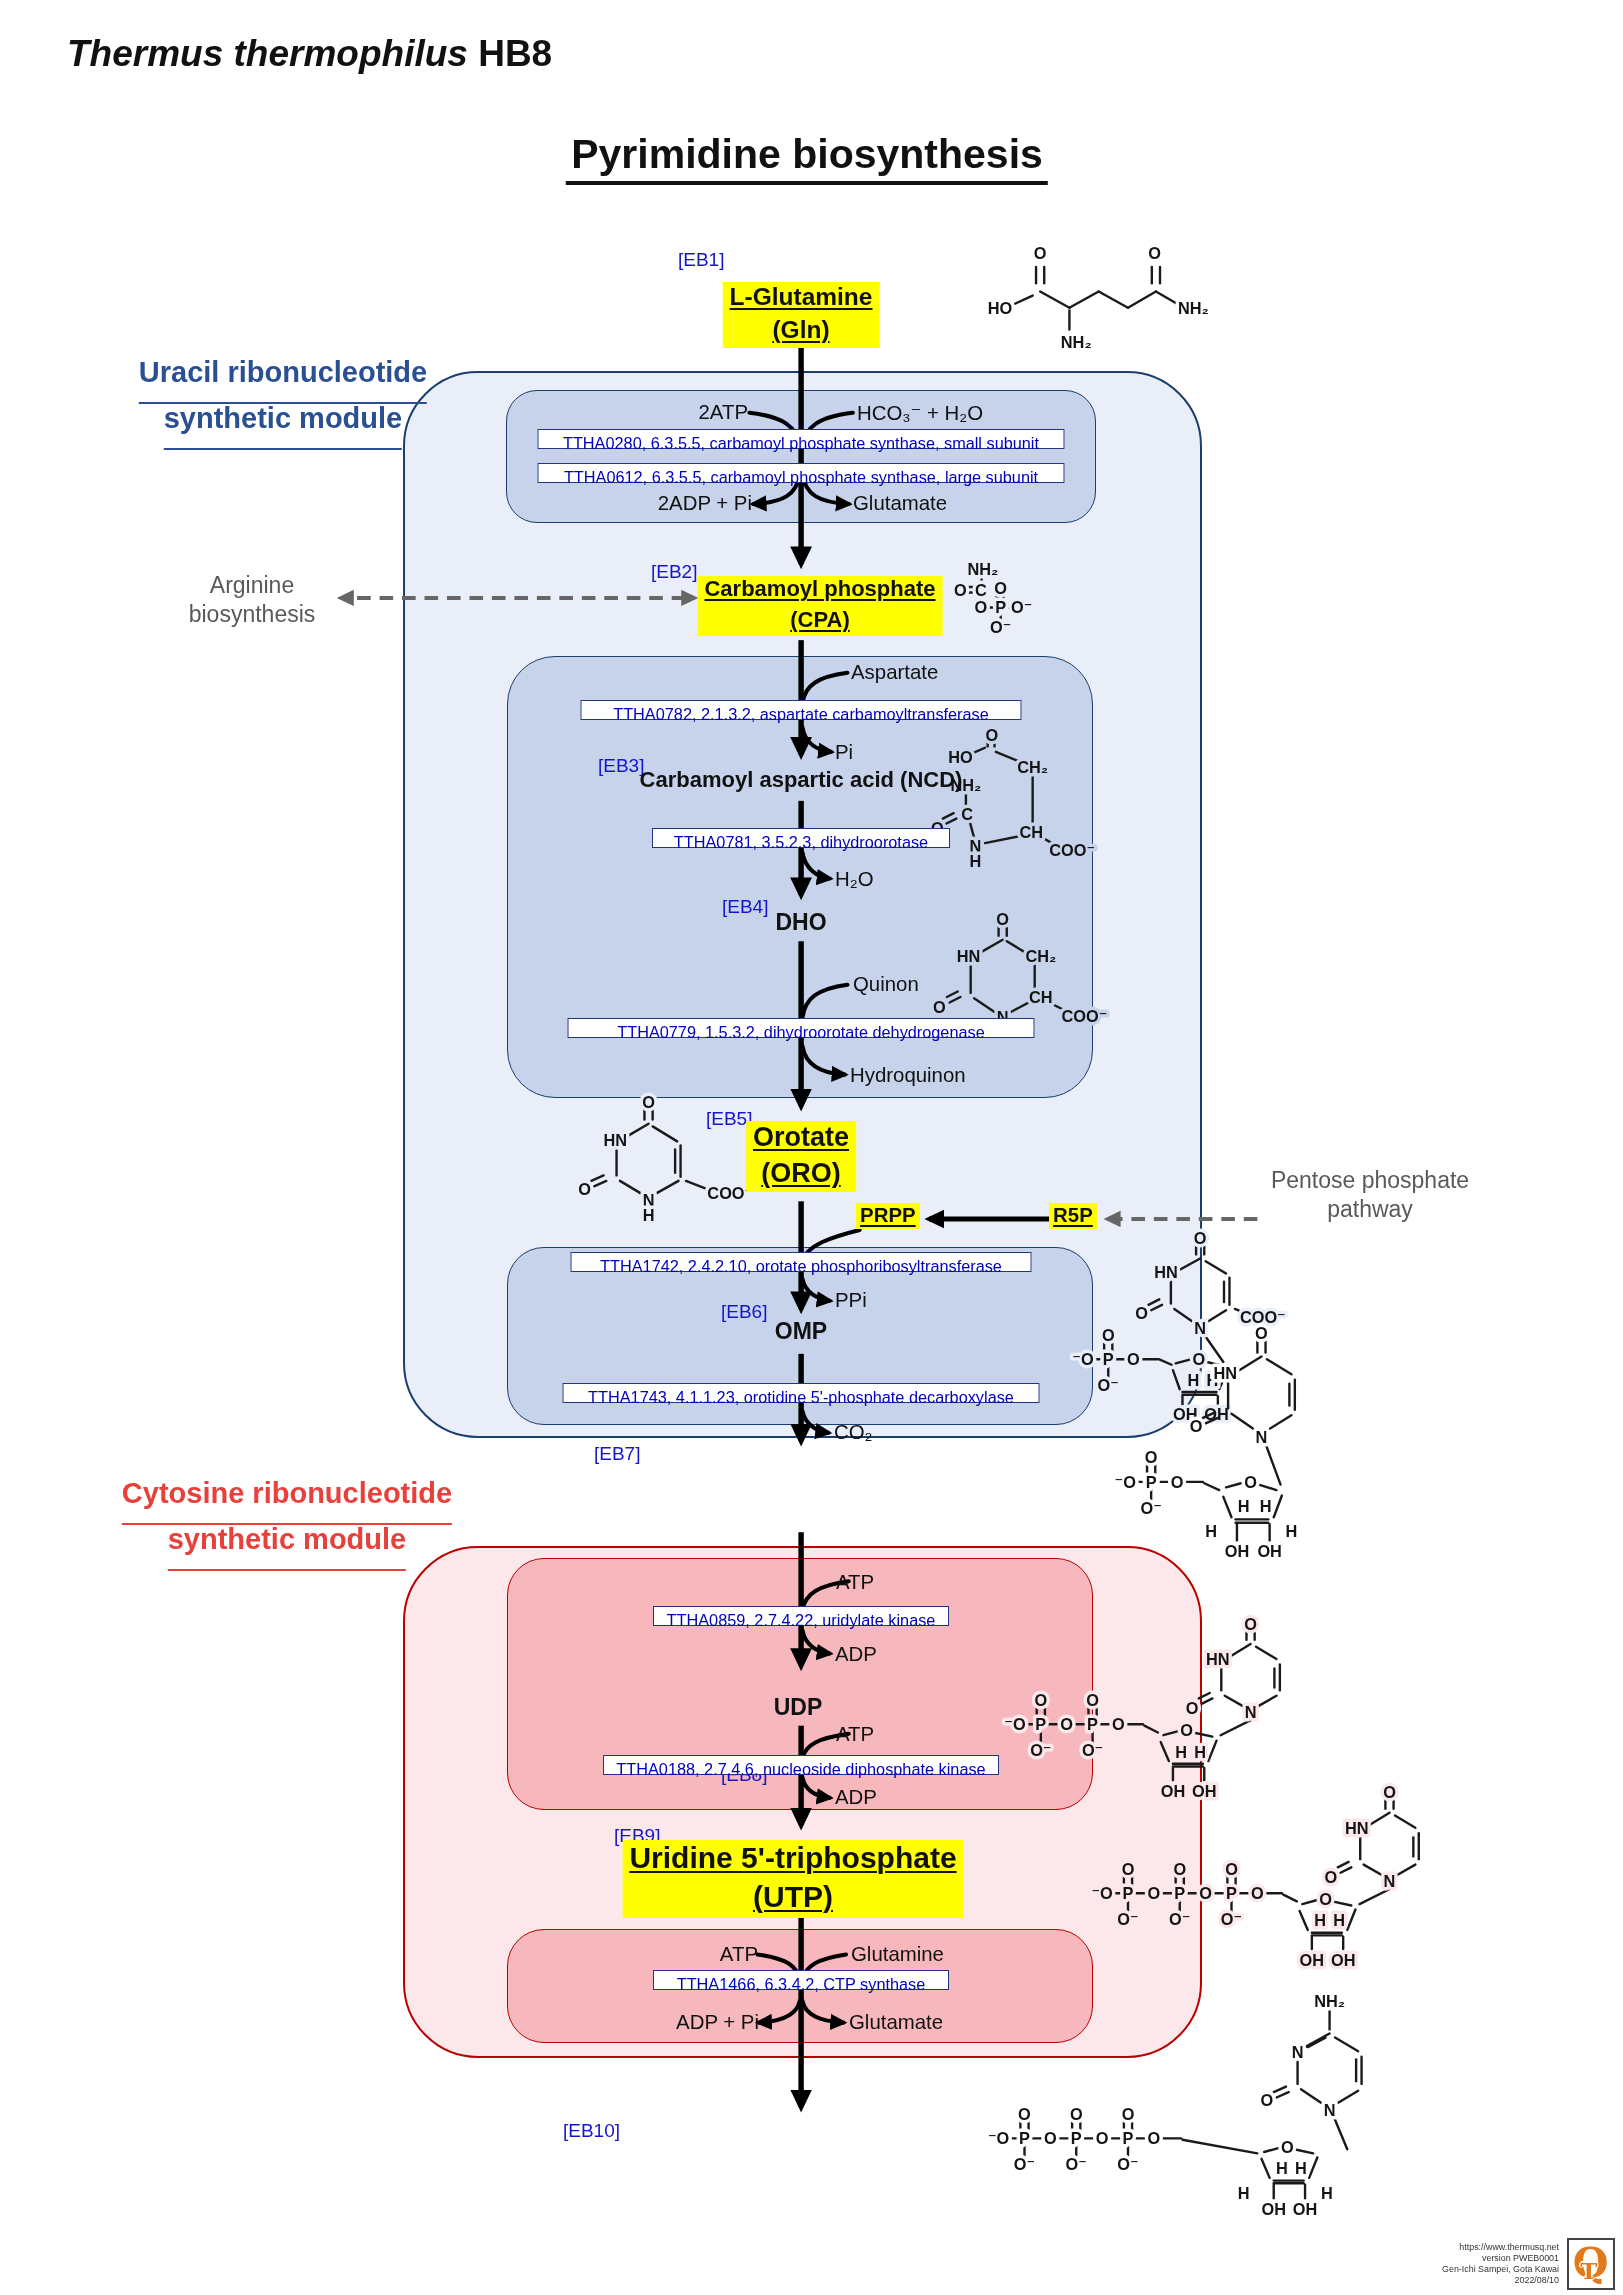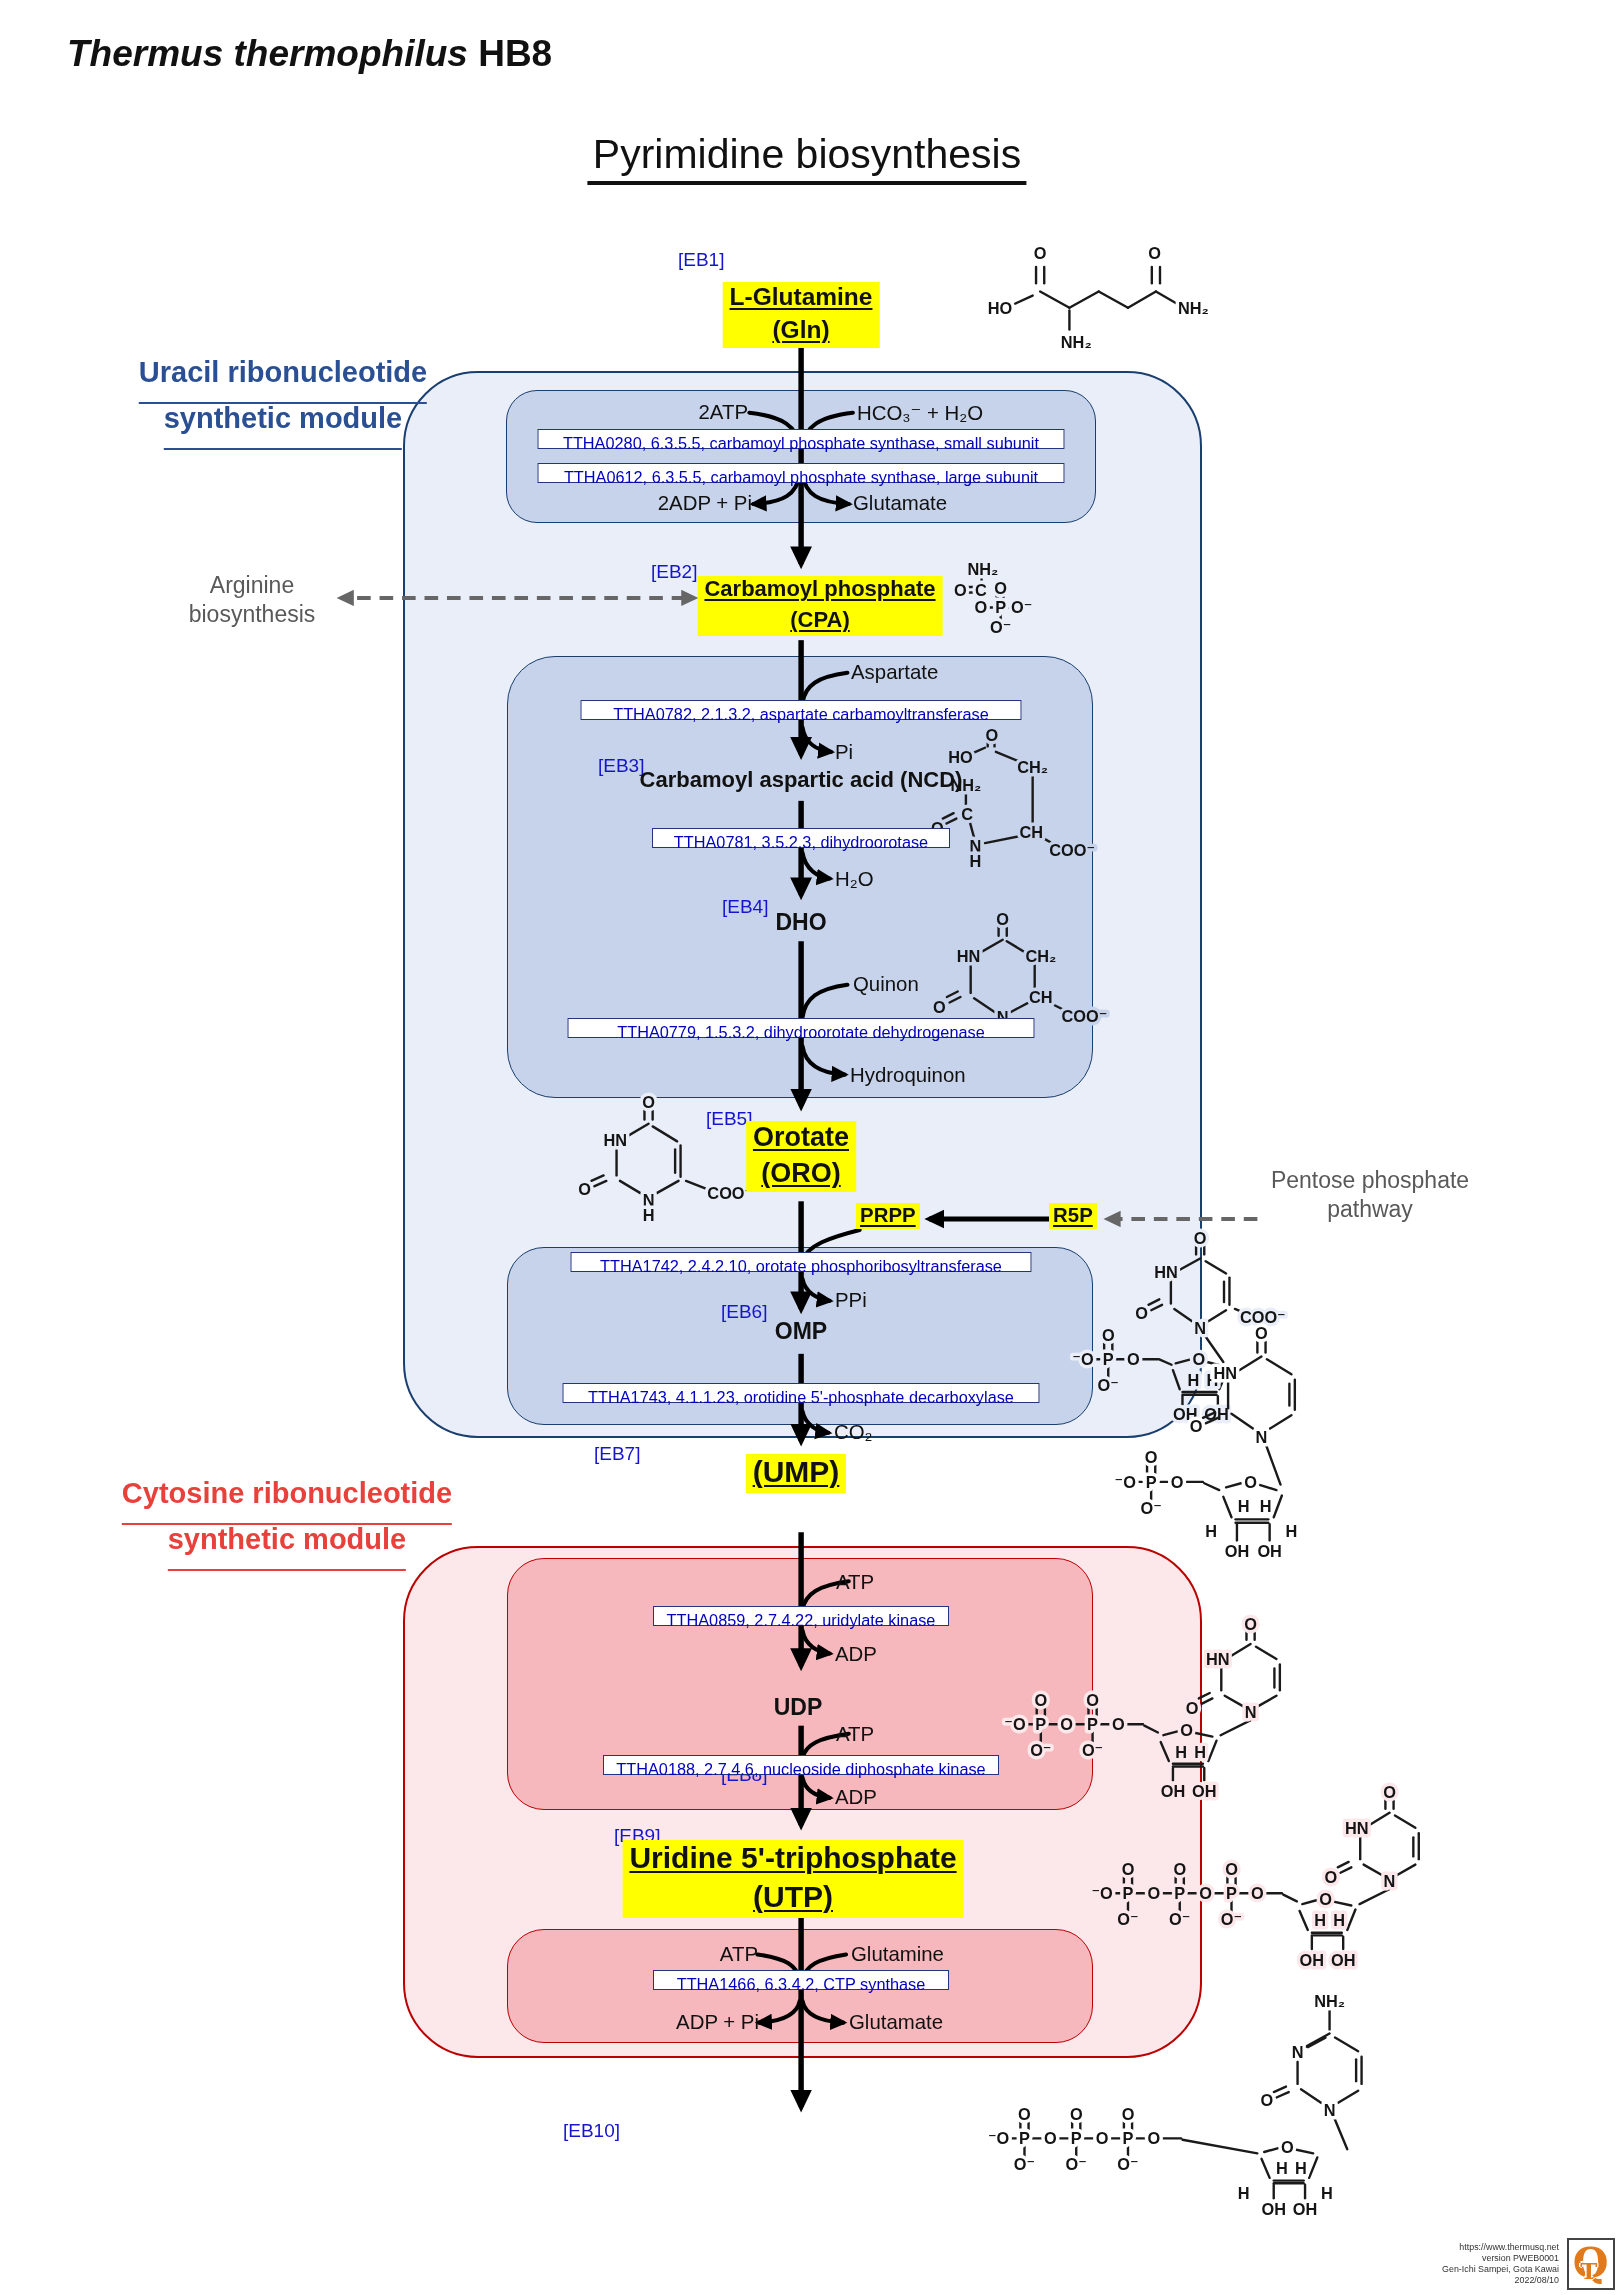--- a/index.html
+++ b/index.html
@@ -9,21 +9,21 @@
   .ctr{transform:translateX(-50%);text-align:center;}
   
   .modbox{position:absolute;box-sizing:border-box;}
   .blue-outer{background:#e9eef8;border:2px solid #1a3e6e;border-radius:75px;}
   .blue-inner{background:#c6d3ea;border:1.7px solid #1a3e6e;border-radius:37px;}
   .red-outer{background:#fce8ea;border:2px solid #bb0000;border-radius:75px;}
   .red-inner{background:#f6b8bc;border:1.7px solid #bb0000;border-radius:37px;}
   
   .doc-header{font-size:37px;font-weight:bold;color:#111;white-space:nowrap;}
   .doc-header .it{font-style:italic;}
-  .main-title{font-size:41px;font-weight:normal;color:#111;border-bottom:4.1px solid #111;
+  .main-title{font-size:41px;font-weight:bold;color:#111;border-bottom:4.1px solid #111;
               padding:0 5.4px 4.1px 5.4px;white-space:nowrap;}
   .mod-title{font-size:29px;font-weight:bold;line-height:1.0;white-space:nowrap;}
   .mod-title div{display:inline-block;border-bottom:2.7px solid;padding-bottom:15px;}
   .mod-blue{color:#2a4f93;}
   .mod-red{color:#e8403a;}
   
   .ebtag{font-size:19px;color:#1515cd;white-space:nowrap;}
   
   .node{white-space:nowrap;line-height:1.12;}
   .node .ln{display:block;}
@@ -551,21 +551,20 @@
     <span class="ln">DHO</span>
   </div>
   <div class="abs node ctr yellow f40" style="left:801px;top:1121px;">
     <span class="ln">Orotate</span>
     <span class="ln">(ORO)</span>
   </div>
   <div class="abs node ctr plain f34" style="left:801px;top:1319px;">
     <span class="ln">OMP</span>
   </div>
   <div class="abs node ctr yellow f44" style="left:796px;top:1454px;">
-    <span class="ln">(UMP)</span>
   </div>
   <div class="abs node ctr plain f34" style="left:798px;top:1695px;">
     <span class="ln">UDP</span>
   </div>
   <div class="abs node ctr yellow f44" style="left:793px;top:1840px;">
     <span class="ln">Uridine 5'-triphosphate</span>
     <span class="ln">(UTP)</span>
   </div>
 
   <div class="abs ebox" style="left:801px;top:429px;width:527px;">TTHA0280, 6.3.5.5, carbamoyl phosphate synthase, small subunit</div>

